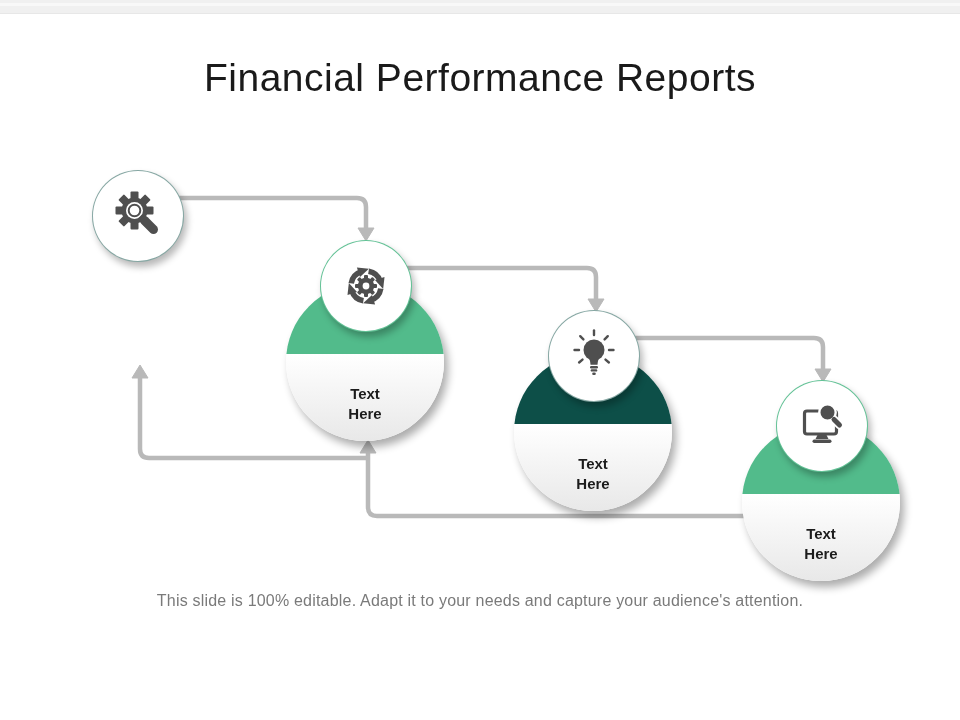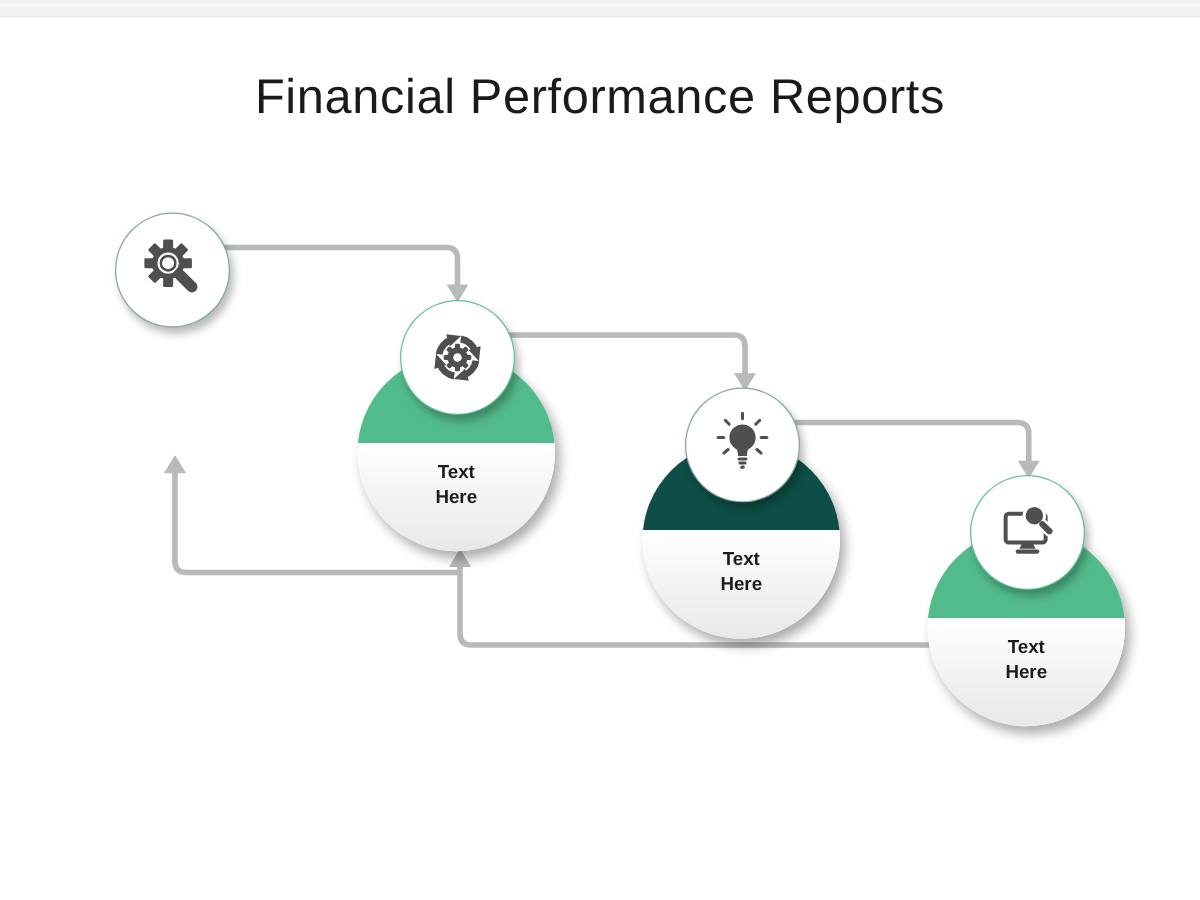--- a/index.html
+++ b/index.html
@@ -32,21 +32,21 @@
   .m1{left:58px;top:213px;}
   .m2{left:286px;top:283px;}
   .m3{left:514px;top:353px;}
   .m4{left:742px;top:423px;}
 
   .label{
     position:absolute;left:0;right:0;text-align:center;
     font-size:15px;font-weight:bold;line-height:19.5px;color:#1c1c1c;white-space:pre-line;
   }
   .l3{top:72px;}
-  .l2{top:85px;}
+  .l2{top:101px;}
 
   .icon-circle{
     position:absolute;width:90px;height:90px;border-radius:50%;z-index:3;background:#ffffff;
     display:flex;align-items:center;justify-content:center;
     box-shadow:3px 5px 7px rgba(0,0,0,.28);
   }
   .icon-circle.teal-ring{border:1px solid rgba(13,79,72,.5);}
   .icon-circle.green-ring{border:1px solid rgba(82,187,139,.9);}
   .i1{left:92px;top:170px;}
   .i2{left:320px;top:240px;}
@@ -178,13 +178,14 @@
     <svg width="54" height="54" viewBox="0 0 54 54">
       <rect x="9.5" y="12" width="32" height="23" rx="2.5" fill="#ffffff" class="ic-stroke" stroke-width="3.2"></rect>
       <polygon points="23,35 31,35 33.5,40 20.5,40" class="ic-fill"></polygon>
       <rect x="17.5" y="40.5" width="19" height="3.4" rx="1.7" class="ic-fill"></rect>
       <line x1="39" y1="20.5" x2="44.5" y2="26" stroke="#ffffff" stroke-width="8.5" stroke-linecap="round"></line>
       <circle cx="32.5" cy="13.5" r="8.2" class="ic-fill" stroke="#ffffff" stroke-width="2.4"></circle>
       <line x1="39" y1="20.5" x2="44.5" y2="26" class="ic-stroke" stroke-width="5" stroke-linecap="round"></line>
     </svg>
   </div>
 
+  <div class="caption">This slide is 100% editable. Adapt it to your needs and capture your audience's attention.</div>
 </div>
 
 </body></html>

